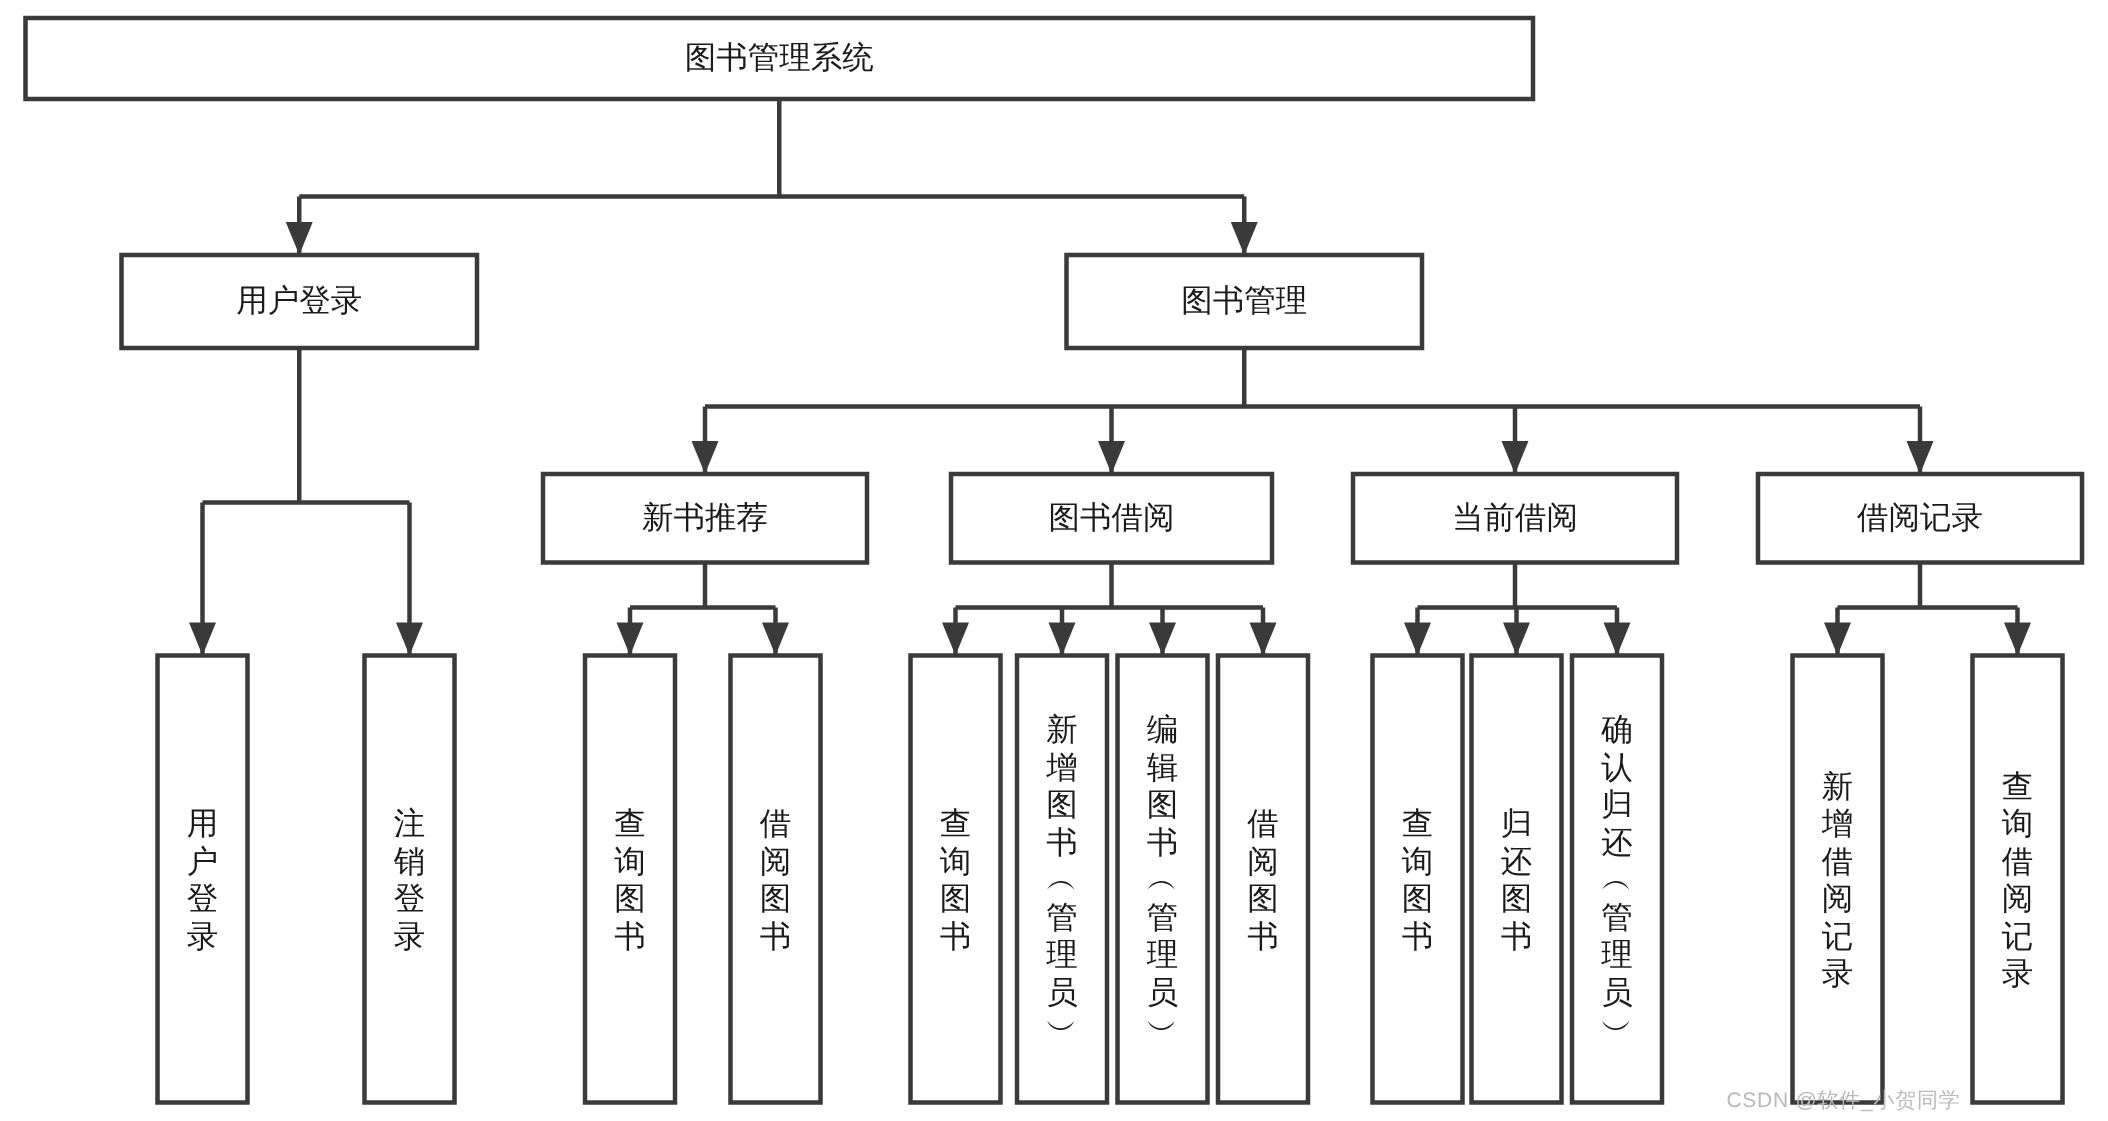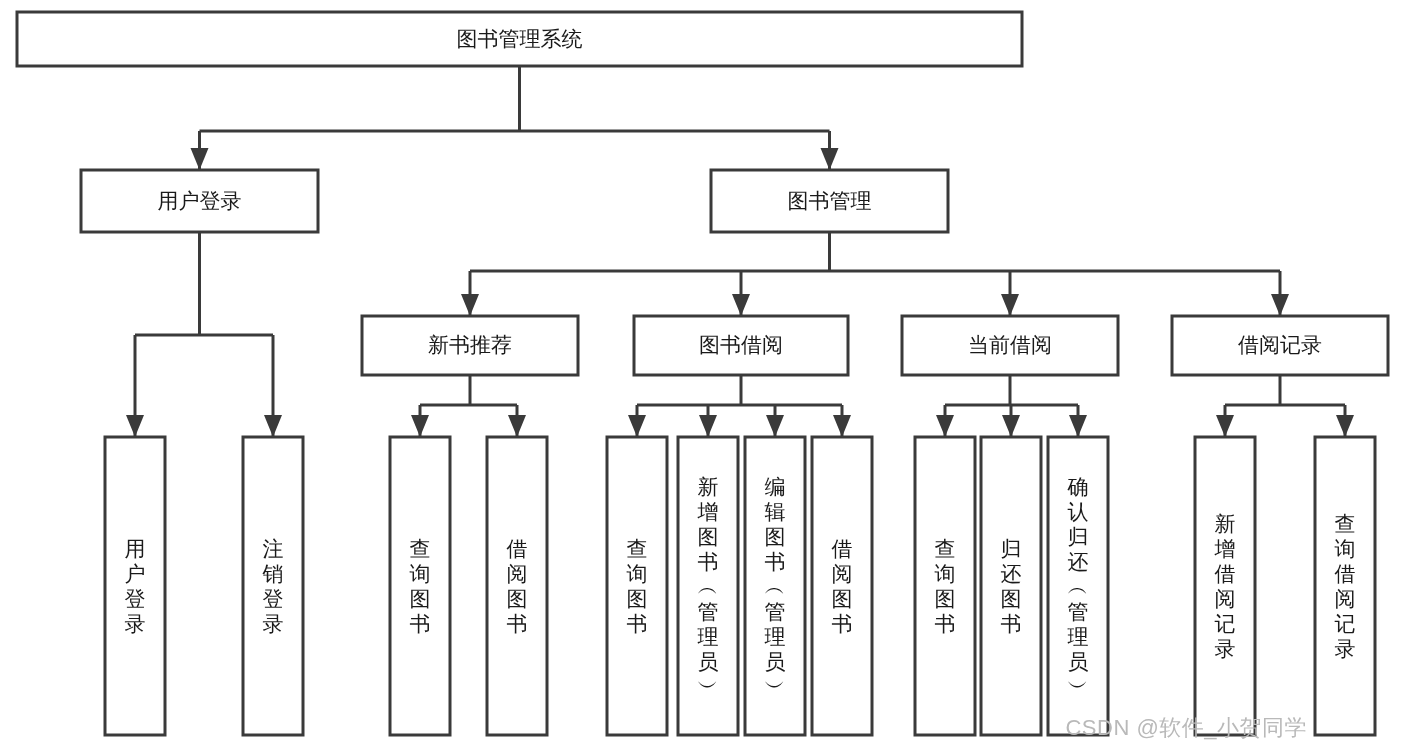--- a/index.html
+++ b/index.html
@@ -51,21 +51,21 @@
     fill: #1a1a1a;
     font-family: "Liberation Sans", "DejaVu Sans", sans-serif;
     font-size: 21px;
     text-anchor: middle;
   }
   .watermark {
     position: absolute;
     right: 10px;
     bottom: 4px;
     font-family: "Liberation Sans", "DejaVu Sans", sans-serif;
-    font-size: 22px;
+    font-size: 14px;
     color: #b9b9b9;
     letter-spacing: 0.5px;
     white-space: nowrap;
     pointer-events: none;
   }
 </style>
 </head>
 <body>
 
 <div id="diagram-root">

